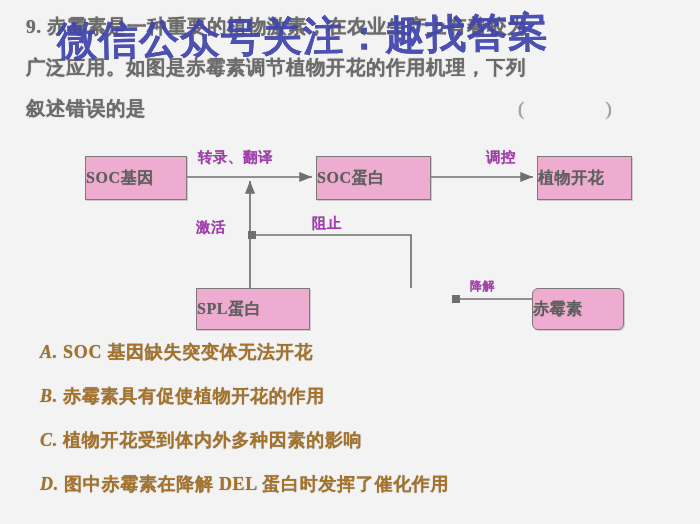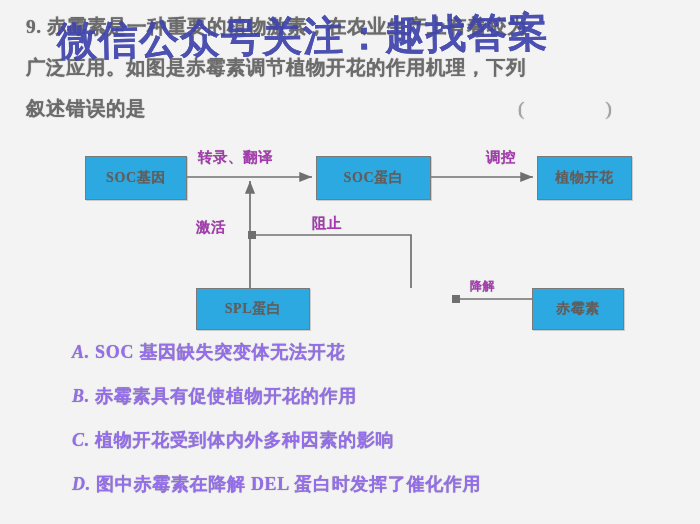--- a/index.html
+++ b/index.html
@@ -75,27 +75,27 @@
     position: absolute;
     left: 0;
     top: 140px;
     width: 700px;
     height: 190px;
     opacity: .9;
   }
   .node {
     position: absolute;
     border: 1.6px solid #6b6b6b;
-    background: #0ea5e9;
+    background: #f9a8d4;
     color: #4a4a4a;
-    font-size: 14px;
+    font-size: 16px;
     font-weight: 600;
     display: flex;
     align-items: center;
-    justify-content: center;
+    justify-content: flex-start;
     letter-spacing: .6px;
     box-shadow: 1px 1px 0 rgba(120,120,120,.35);
     text-shadow: 0 0 .8px rgba(90,90,90,.7);
     font-family: "Liberation Serif", serif;
   }
   .edge-label {
     position: absolute;
     font-size: 14.5px;
     font-weight: 600;
     color: #a21caf;
@@ -108,27 +108,26 @@
   
   .options {
     position: absolute;
     left: 40px;
     top: 330px;
     width: 640px;
   }
   .option {
     font-size: 18px;
     line-height: 44px;
-    color: #8b5cf6;
+    color: #a16207;
     letter-spacing: .7px;
     font-weight: 600;
     white-space: nowrap;
     text-shadow: 0 0 1px rgba(90,90,90,.75);
     opacity: .9;
-    margin-left: 32px;
   }
   .option .lead {
     font-family: "Liberation Serif", serif;
     font-style: italic;
   }
 </style>
 </head>
 <body>
 
 <div id="page">
@@ -179,21 +178,21 @@
 
     <div class="node" style="left:537px; top:16px; width:93px; height:42px;">
       <span>植物开花</span>
     </div>
 
     <div class="node" style="left:196px; top:148px; width:112px; height:40px;">
       <span>SPL蛋白</span>
     </div>
 
 
-    <div class="node" style="left:532px; top:148px; width:90px; height:40px;">
+    <div class="node" style="left:532px; top:148px; width:90px; height:40px;border-radius:6px;">
       <span>赤霉素</span>
     </div>
 
     <div class="edge-label" style="left:198px; top:8px;">转录、翻译</div>
 
     <div class="edge-label" style="left:454px; top:8px;margin-left:32px;">调控</div>
 
     <div class="edge-label" style="left:196px; top:78px;">激活</div>
 
     <div class="edge-label" style="left:312px; top:74px;">阻止</div>

